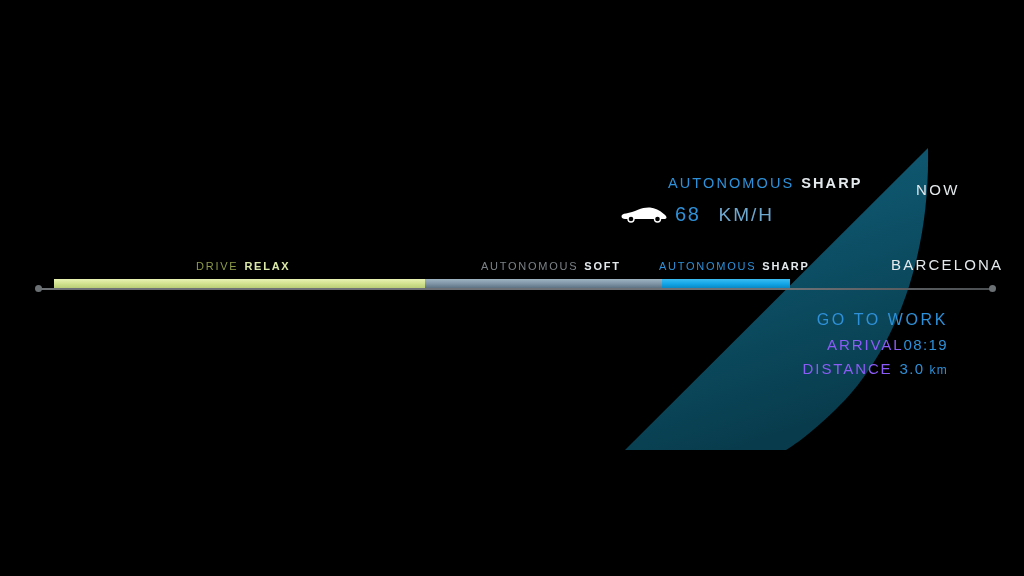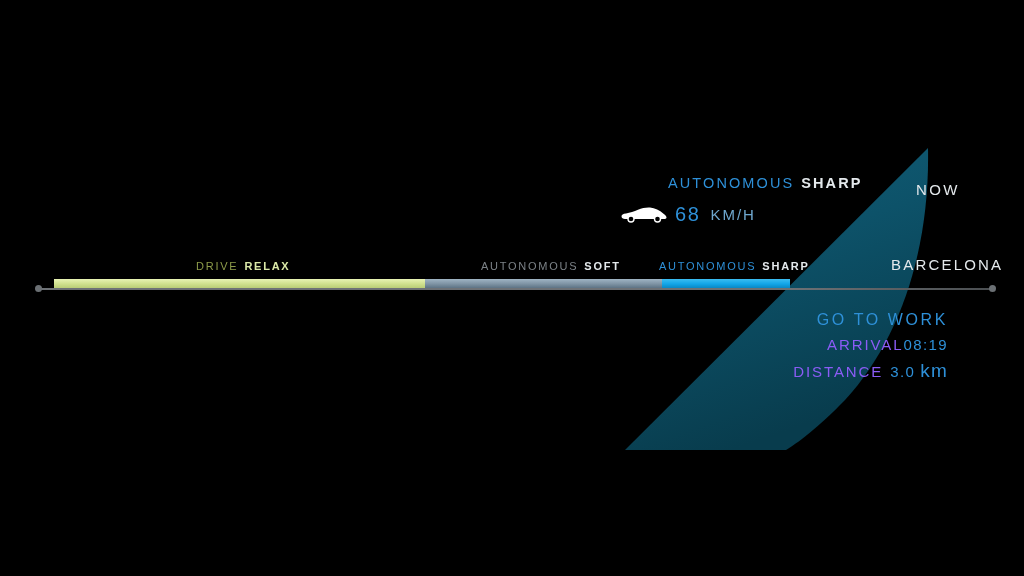--- a/index.html
+++ b/index.html
@@ -17,21 +17,21 @@
   .olive{color:#8e9c4a;}
   .limebright{color:#dbe9a8;text-align:right;}
   .wt600{font-weight:700;}
 
   
   #status-block{position:absolute;left:620px;top:175px;width:300px;}
   #status-mode{position:relative;font-size:14.5px;letter-spacing:2.1px;left:48px;top:0px;white-space:nowrap;}
   #speed-row{position:absolute;left:0px;top:28px;display:flex;align-items:center;}
   #car-icon{width:48px;height:22px;margin-right:7px;}
   #speed-val{font-size:20px;letter-spacing:1.6px;color:#2e90d8;white-space:nowrap;}
-  #speed-unit{font-size:15px;letter-spacing:2px;color:#6fa8cf;margin-left:10px;text-align:center;}
+  #speed-unit{font-size:19px;letter-spacing:2px;color:#6fa8cf;margin-left:18px;text-align:center;}
 
   
   #now-label{left:916px;top:181px;font-size:15px;letter-spacing:2.4px;}
   #city-label{left:891px;top:256px;font-size:15px;letter-spacing:2.2px;}
 
   
   #slider{position:absolute;left:0;top:0;width:1024px;height:576px;}
   .seg{position:absolute;top:279px;height:9px;}
   #seg-relax{left:54px;width:371px;background:linear-gradient(180deg,#e8f3b4 0%,#cfe08d 55%,#b9cd77 100%);}
   #seg-soft{left:425px;width:237px;background:linear-gradient(180deg,#9fb4c3 0%,#7e93a3 55%,#5d7384 100%);}
@@ -46,21 +46,21 @@
   #lbl-relax{left:196px;top:260px;}
   #lbl-soft{left:481px;top:260px;}
   #lbl-sharp{left:659px;top:260px;}
 
   
   #trip-block{position:absolute;left:600px;top:311px;width:348px;text-align:right;}
   #trip-dest{font-size:16px;letter-spacing:2.6px;color:#2e90d8;}
   .trip-row{margin-top:7px;font-size:15px;letter-spacing:1.9px;white-space:nowrap;}
   .trip-key{color:#8b5cf6;}
   .trip-val{color:#2e90d8;letter-spacing:1.4px;}
-  .trip-val.small{font-size:19px;letter-spacing:1.2px;}
+  .trip-val.small{font-size:12px;letter-spacing:1.2px;}
 </style>
 </head>
 <body>
 
 <div id="stage">
 
   <svg class="wedge-layer" viewBox="0 0 1024 576" preserveAspectRatio="none">
     <defs>
       <linearGradient id="wedgeGrad" x1="0" y1="0" x2="0.35" y2="1">
         <stop offset="0%" stop-color="#11607a"></stop>

